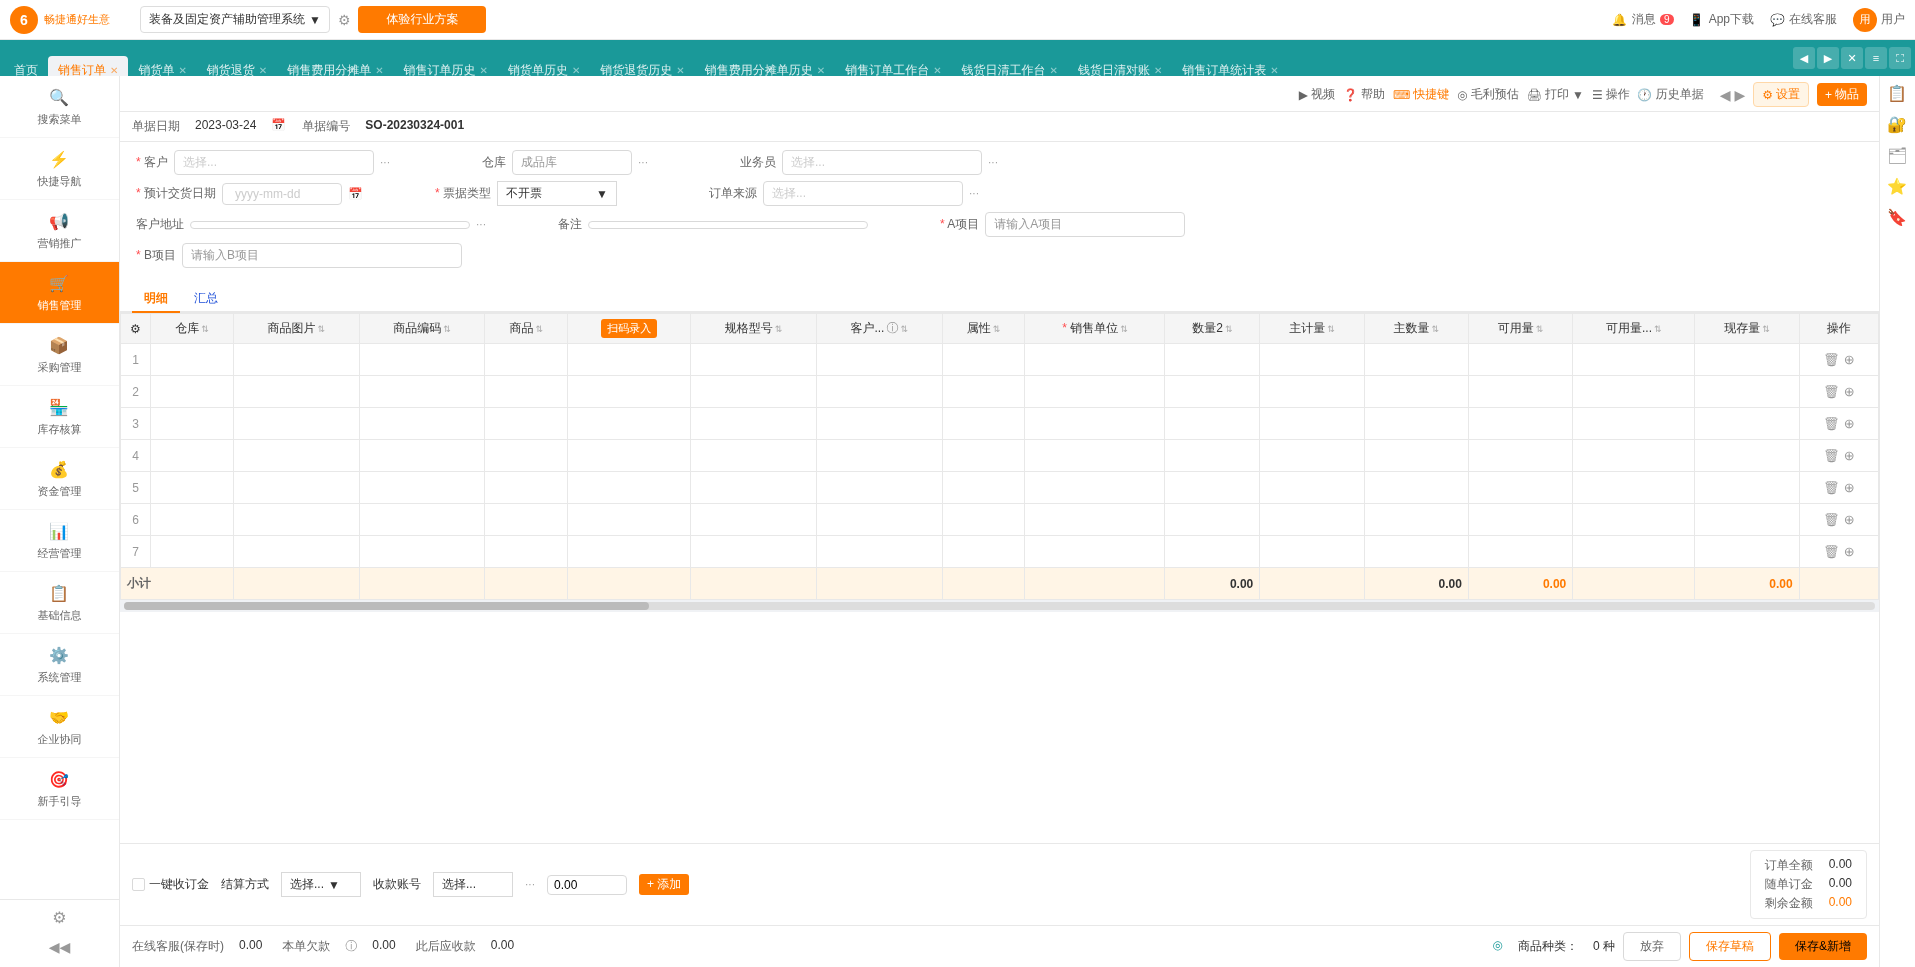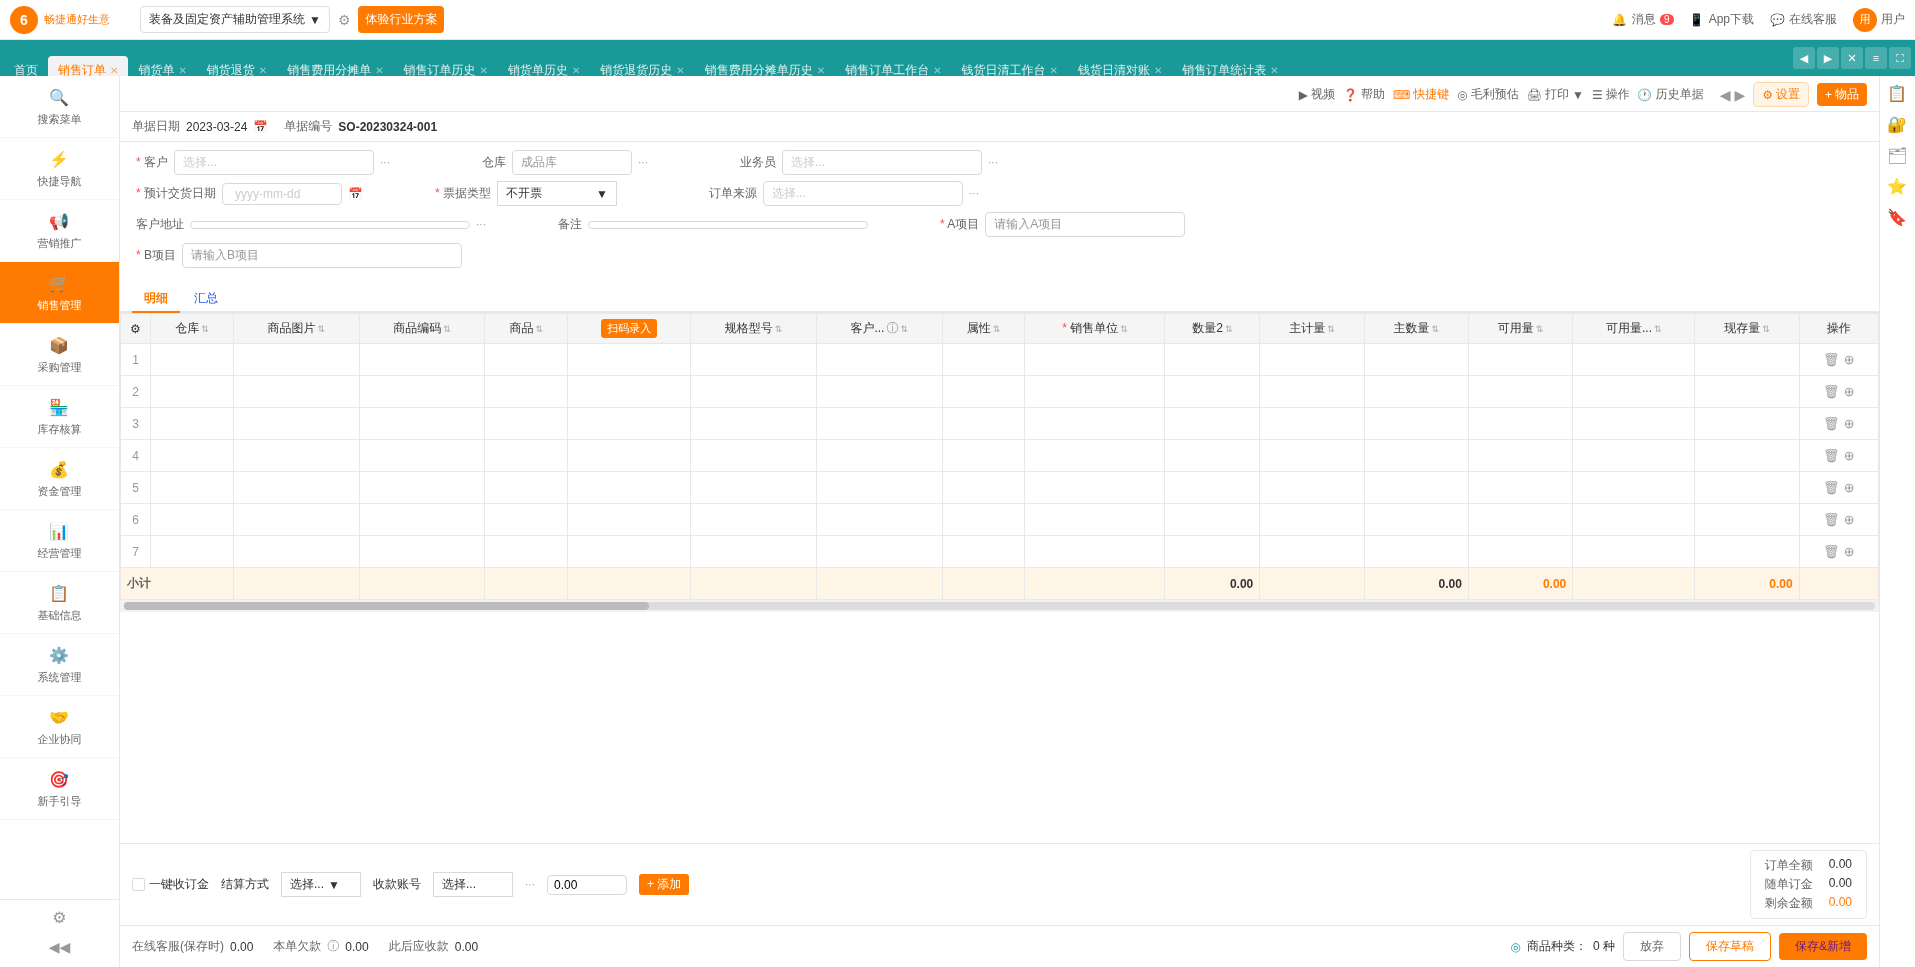--- a/index.html
+++ b/index.html
@@ -45,21 +45,21 @@
       color: #333;
       cursor: pointer;
       gap: 4px;
       margin-left: 10px;
     }
     .btn-solution {
       background: #ff7a00;
       color: white;
       border: none;
       border-radius: 4px;
-      padding: 5px 7px;
+      padding: 5px 28px;
       font-size: 12px;
       cursor: pointer;
       margin-left: 8px;
     }
     .top-right {
       margin-left: auto;
       display: flex;
       align-items: center;
       gap: 16px;
       font-size: 12px;
@@ -285,22 +285,21 @@
       border-bottom: 1px solid #e8e8e8;
     }
     .doc-info {
       display: flex;
       align-items: center;
       gap: 16px;
       flex: 1;
     }
     .doc-field {
       display: flex;
-      align-items: center;
-      gap: 6px;
+      gap: 15px;
       font-size: 12px;
     }
     .doc-field label { color: #666; }
     .doc-field span { color: #333; }
 
     
     .sub-tabs {
       display: flex;
       align-items: center;
       padding: 4px 12px 0;
@@ -500,21 +499,21 @@
       border: 1px solid #ff7a00;
       background: #fff;
       color: #ff7a00;
       border-radius: 4px;
       padding: 5px 16px;
       cursor: pointer;
       font-size: 12px;
     }
     .btn-save-new {
       background: #ff7a00;
-      color: #701a75;
+      color: #000000;
       border: none;
       border-radius: 4px;
       padding: 5px 16px;
       cursor: pointer;
       font-size: 12px;
     }
 
     .gear-settings-btn {
       background: #fff5e6;
       color: #ff7a00;

